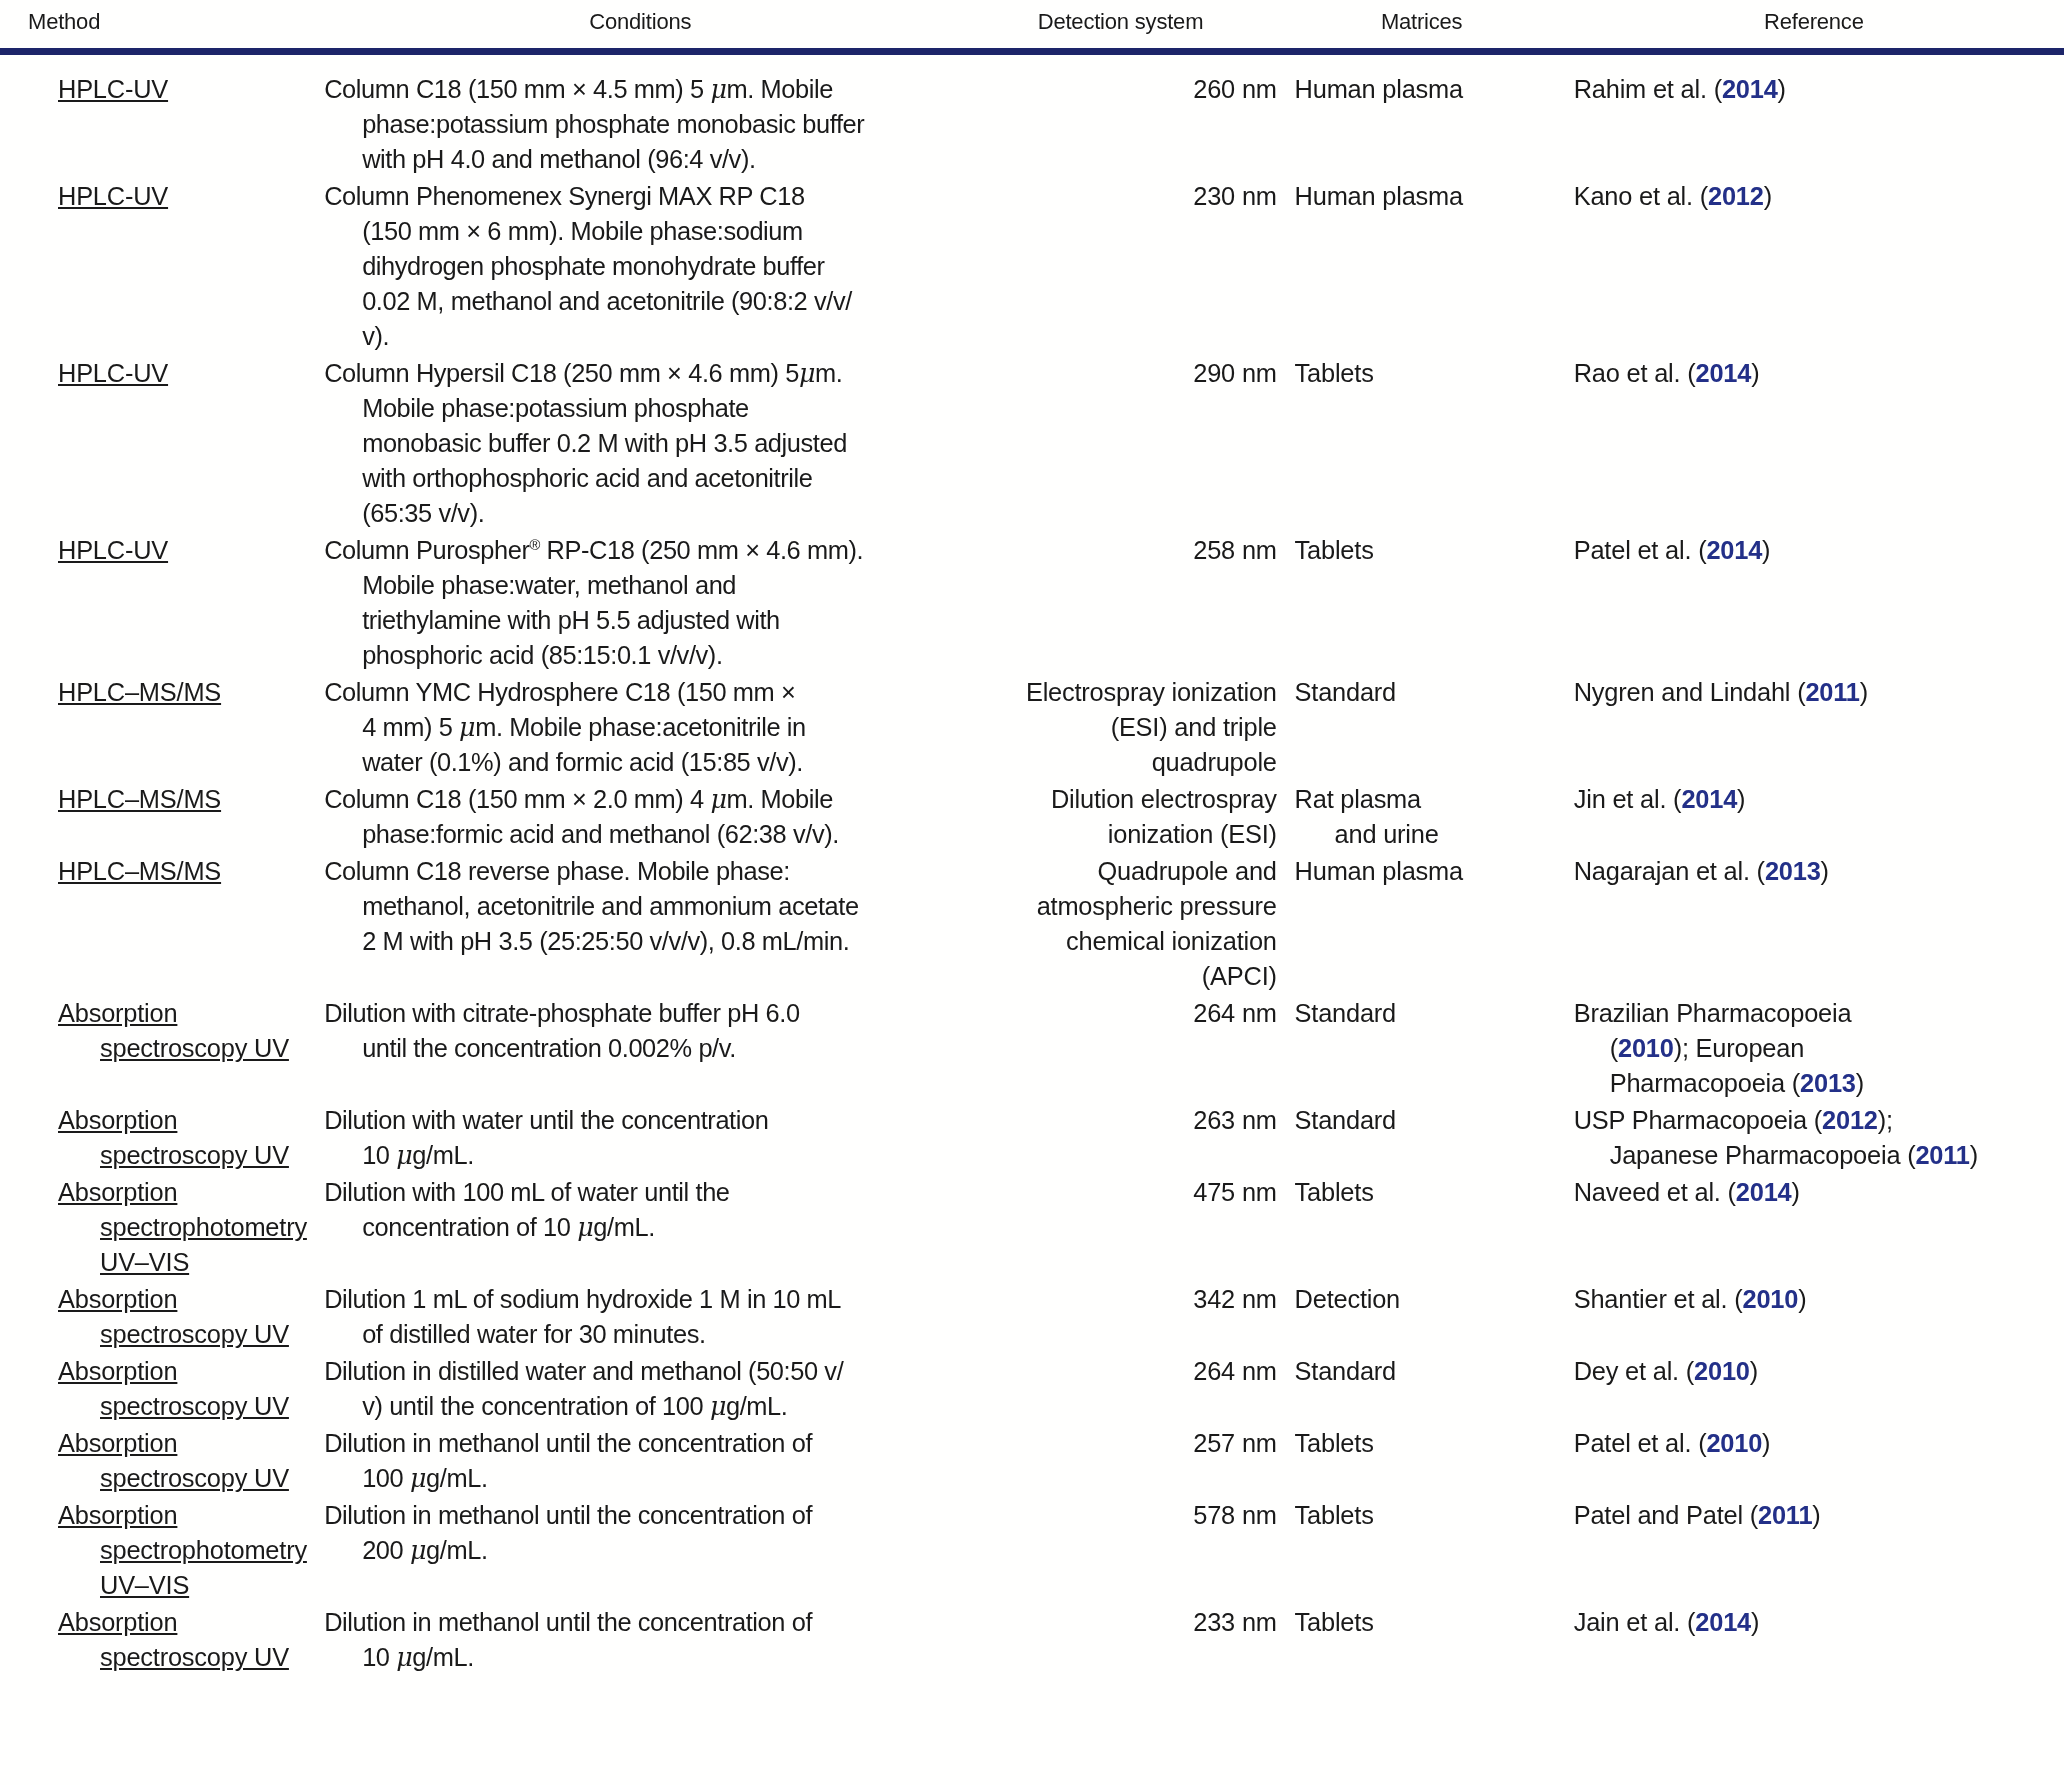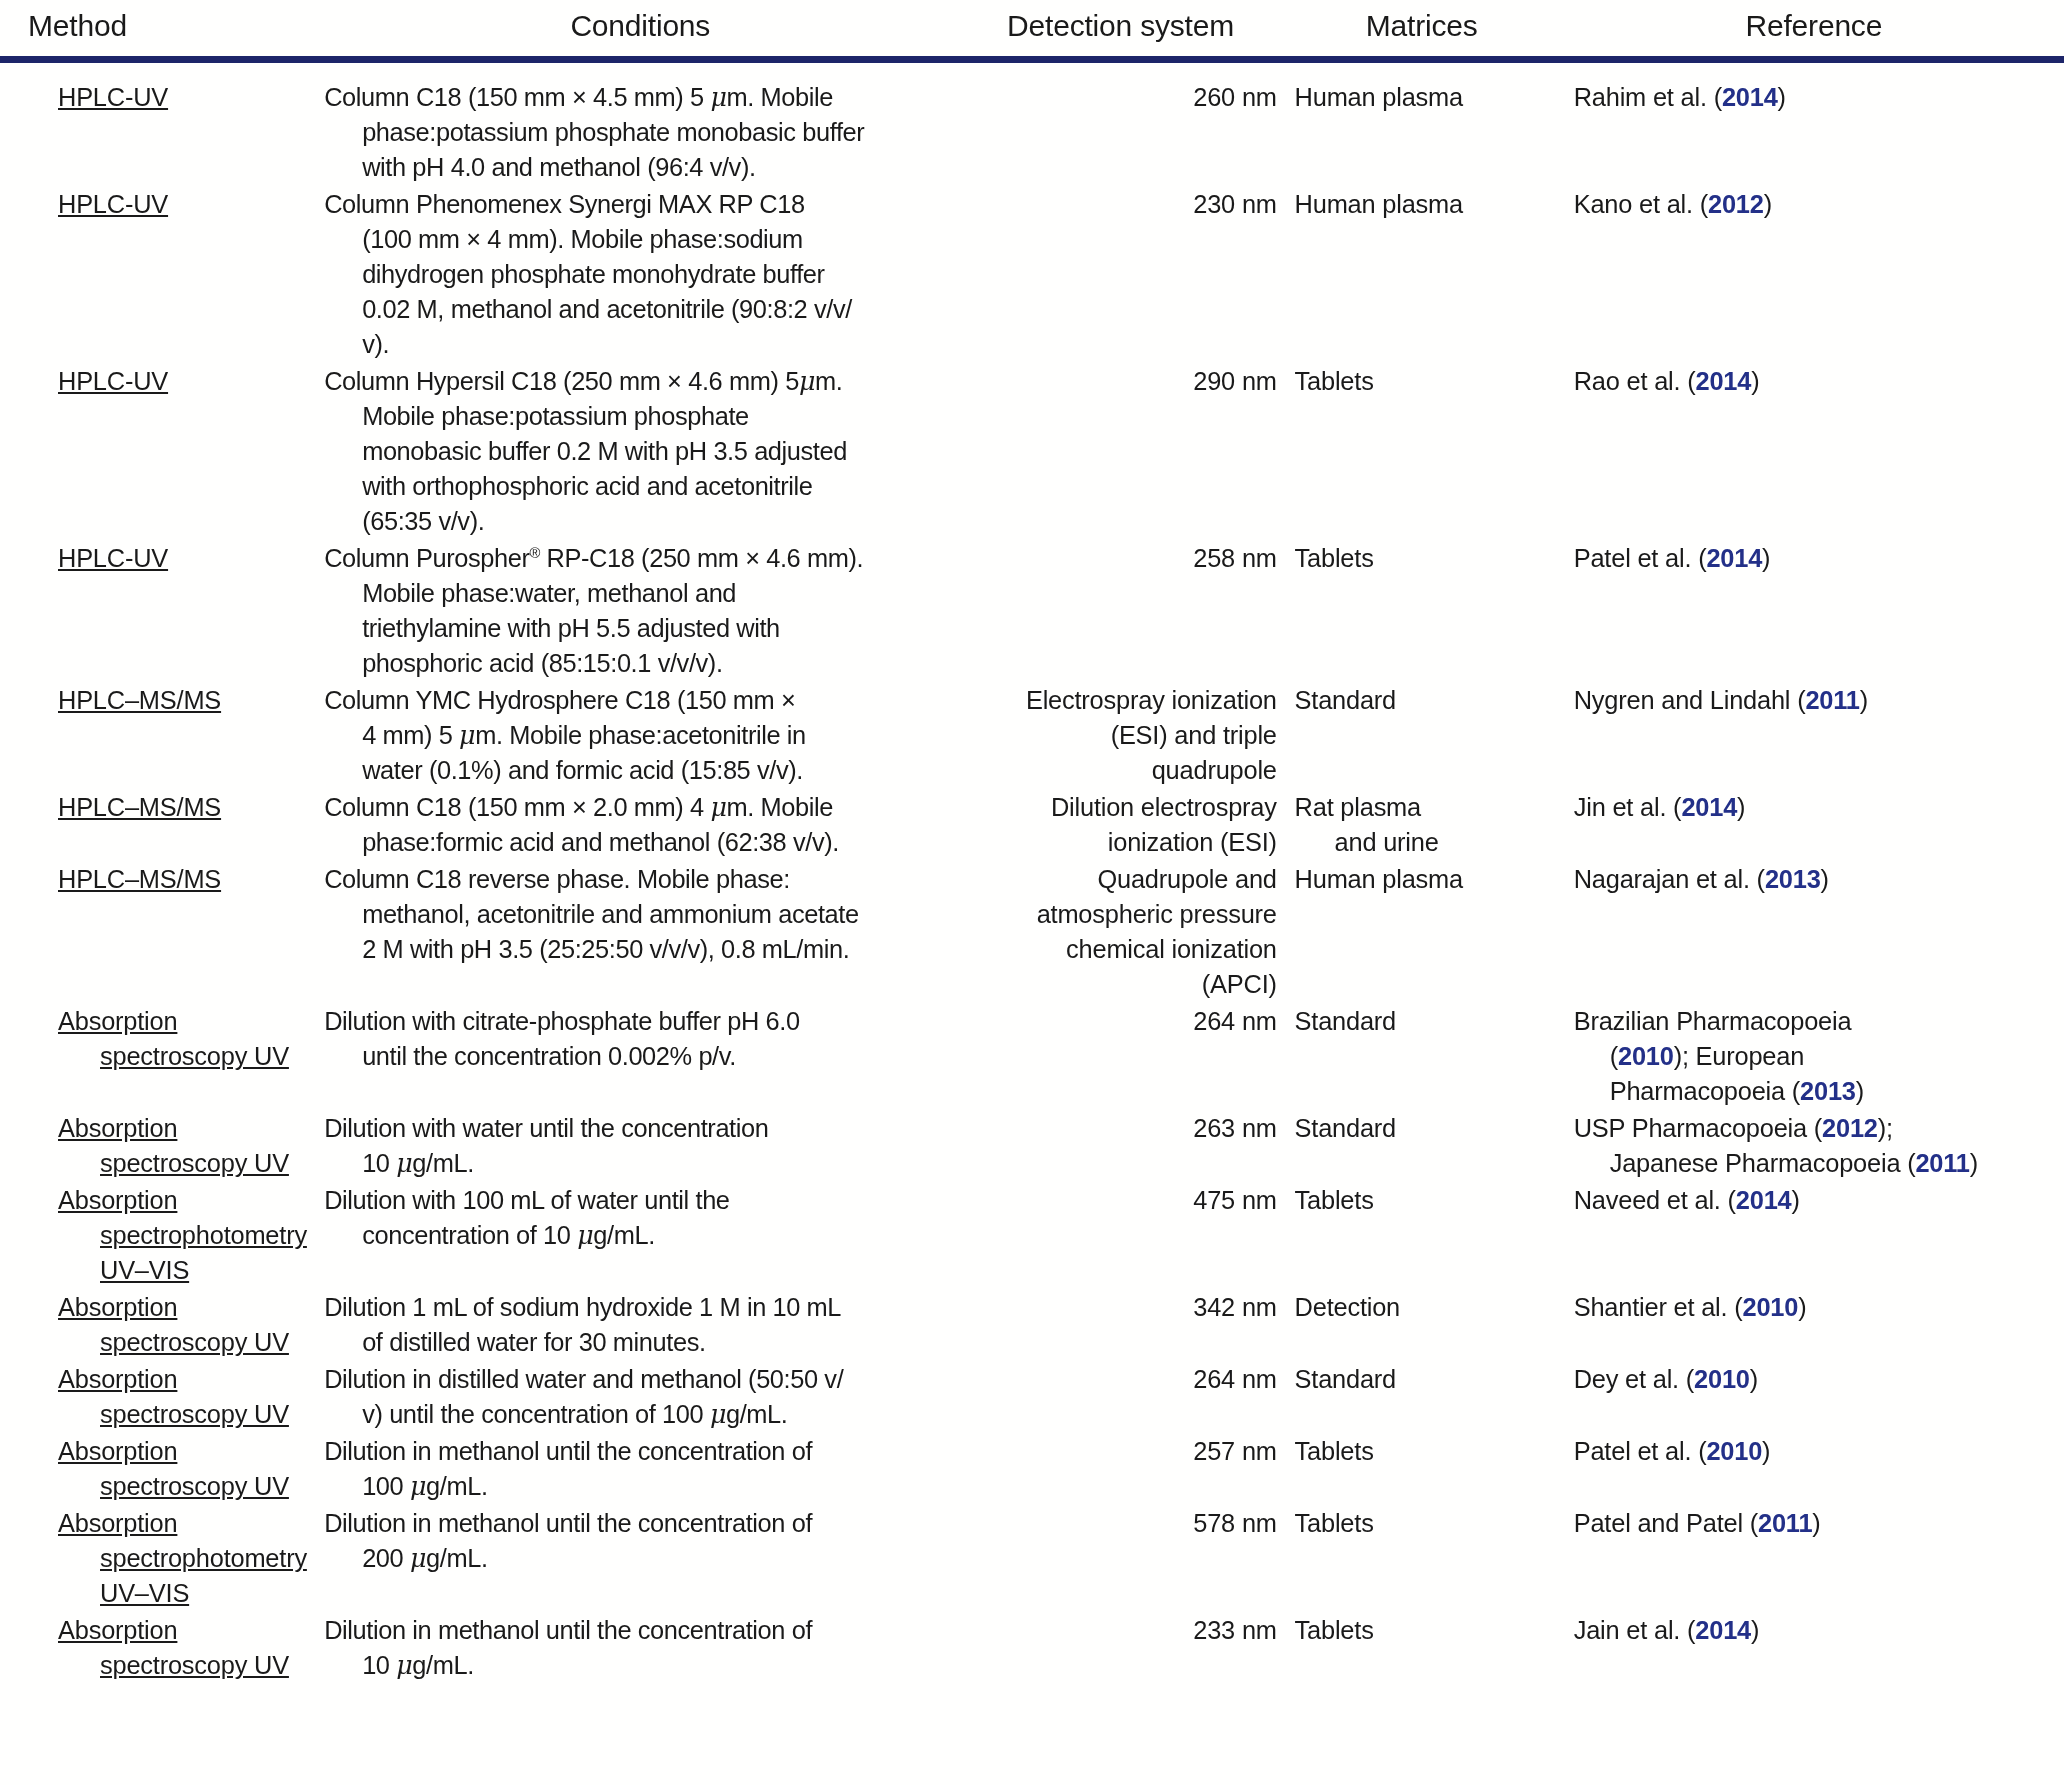--- a/index.html
+++ b/index.html
@@ -15,21 +15,21 @@
     letter-spacing: -0.2px;
   }
   table { width: 2065px; border-collapse: collapse; table-layout: fixed; }
   thead th {
     font-weight: 400;
     text-align: center;
     vertical-align: bottom;
     padding-top: 9.4px;
     padding-bottom: 13px;
     border-bottom: 7.5px solid var(--header-rule, #1d2569);
-    font-size: 30px;
+    font-size: 22px;
   }
   th.h-method { text-align: left; padding-left: 28px; }
   tbody td {
     vertical-align: top;
     line-height: 35px;
     white-space: pre-line;
   }
   tbody tr.first td { padding-top: 17px; }
   tbody tr.last td { padding-bottom: 24.5px; }
   td.c-method { padding-left: 100px; text-indent: -42px; padding-right: 7.5px; text-decoration: underline; }
@@ -67,21 +67,21 @@
       <td class="c-cond">Column C18 (150 mm × 4.5 mm) 5 <i class="mu">μ</i>m. Mobile
 phase:potassium phosphate monobasic buffer
 with pH 4.0 and methanol (96:4 v/v).</td>
       <td class="c-det">260 nm</td>
       <td class="c-mat">Human plasma</td>
       <td class="c-ref">Rahim et al. (<span class="year">2014</span>)</td>
     </tr>
     <tr>
       <td class="c-method">HPLC-UV</td>
       <td class="c-cond">Column Phenomenex Synergi MAX RP C18
-(100 mm × 4 mm). Mobile phase:sodium
+(150 mm × 6 mm). Mobile phase:sodium
 dihydrogen phosphate monohydrate buffer
 0.02 M, methanol and acetonitrile (90:8:2 v/v/
 v).</td>
       <td class="c-det">230 nm</td>
       <td class="c-mat">Human plasma</td>
       <td class="c-ref">Kano et al. (<span class="year">2012</span>)</td>
     </tr>
     <tr>
       <td class="c-method">HPLC-UV</td>
       <td class="c-cond">Column Hypersil C18 (250 mm × 4.6 mm) 5<i class="mu">μ</i>m.

